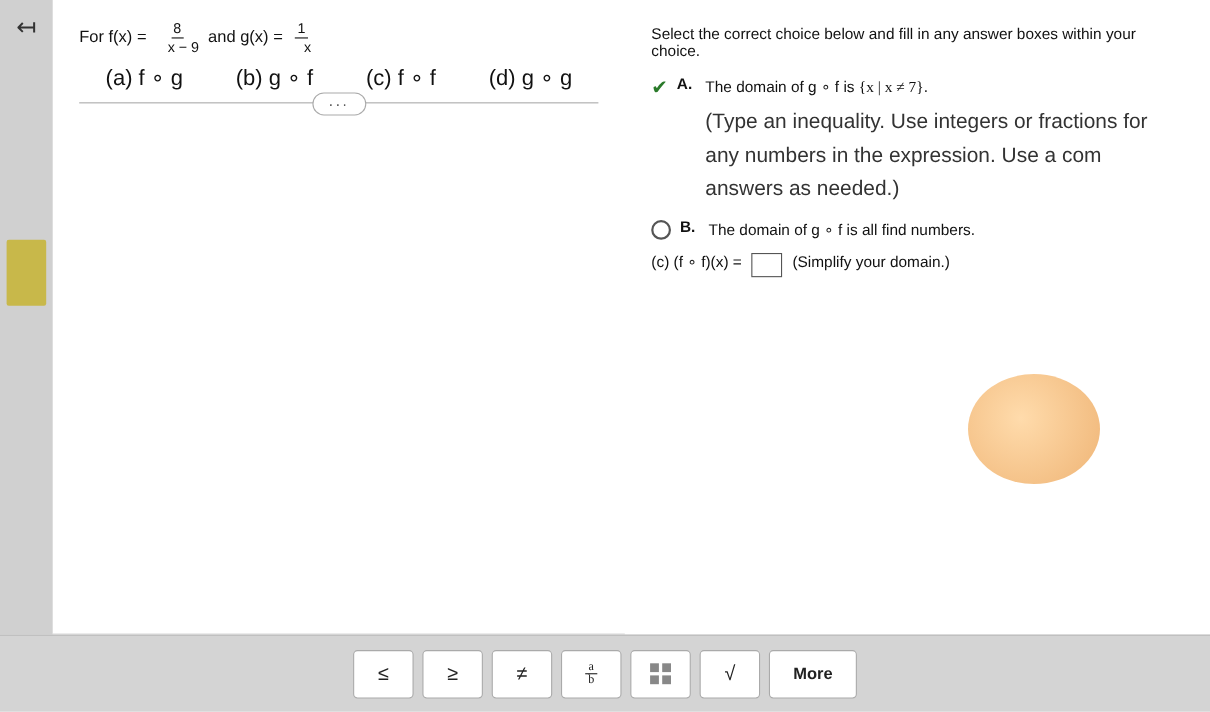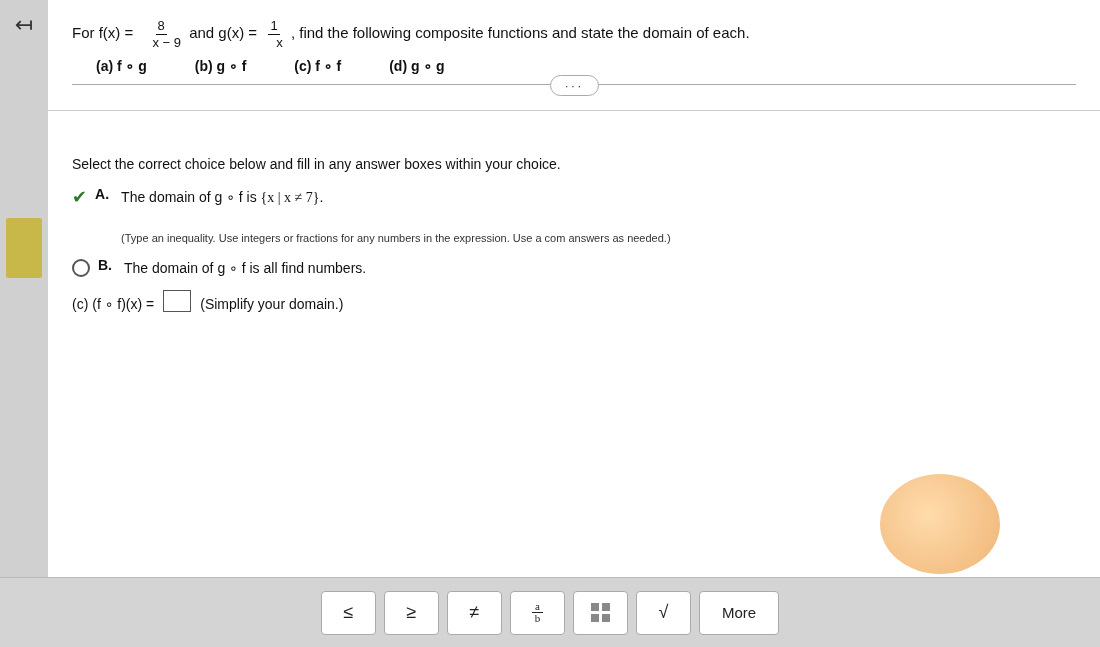--- a/index.html
+++ b/index.html
@@ -42,23 +42,21 @@
       height: 60px;
       background: #c8b84a;
       margin-top: 180px;
       border-radius: 2px;
     }
 
     .content-area {
       flex: 1;
       background: #fff;
       display: flex;
-      flex-direction: column;
       overflow: hidden;
-      gap: 23px;
     }
 
     .question-header {
       padding: 18px 24px 10px 24px;
       border-bottom: 1px solid #ccc;
       background: #fff;
     }
 
     .question-text {
       font-size: 15px;
@@ -84,23 +82,22 @@
       padding: 0 2px;
       line-height: 1.2;
       margin-left: 11px;
     }
 
     .sub-options {
       display: flex;
       gap: 48px;
       padding: 8px 24px 0 24px;
       font-family: Arial, sans-serif;
-      font-size: 14px;
+      font-size: 20px;
       color: #111;
-      font-weight: bold;
     }
 
     .sub-option {
       cursor: pointer;
     }
 
     .divider-line {
       border: none;
       border-top: 1px solid #aaa;
       margin: 10px 0 0 0;
@@ -228,21 +225,21 @@
       font-size: 18px;
       cursor: pointer;
       padding: 0 10px;
       color: #222;
       font-family: Arial, sans-serif;
     }
 
     .toolbar-btn.more-btn {
       min-width: 80px;
       font-size: 15px;
-      font-weight: 400;
+      font-weight: 700;
     }
   </style>
 </head>
 <body>
 
 <div class="main-container">
 
   <div class="left-sidebar">
     <div class="back-arrow">↤</div>
     <div class="yellow-bar"></div>
@@ -255,21 +252,20 @@
         <span>For f(x) = </span>
         <span class="fraction">
           <span class="numerator">8</span>
           <span class="denominator">x − 9</span>
         </span>
         <span>and g(x) = </span>
         <span class="fraction">
           <span class="numerator">1</span>
           <span class="denominator">x</span>
         </span>
-        <span>, find the following composite functions and state the domain of each.</span>
       </div>
 
       <div class="sub-options">
         <span class="sub-option">(a) f ∘ g</span>
         <span class="sub-option">(b) g ∘ f</span>
         <span class="sub-option">(c) f ∘ f</span>
         <span class="sub-option">(d) g ∘ g</span>
       </div>
 
       <hr class="divider-line">
@@ -283,31 +279,31 @@
 
       <div class="select-instruction" style="margin-top: 10px;">Select the correct choice below and fill in any answer boxes within your choice.</div>
 
       <div class="radio-option">
         <span class="checkmark-icon">✔</span>
         <span class="option-label">A.</span>
         <div>
           <div class="domain-text">
             The domain of g ∘ f is <span class="set-notation">{x | x ≠ 7}</span>.
           </div>
-          <div class="domain-text" style="font-size:11px; color:#333; margin-top:20px;">(Type an inequality. Use integers or fractions for any numbers in the expression. Use a com answers as needed.)</div>
+          <div class="domain-text" style="font-size:19px; color:#333; margin-top:4px;">(Type an inequality. Use integers or fractions for any numbers in the expression. Use a com answers as needed.)</div>
         </div>
       </div>
 
       <div class="radio-option" style="margin-top: 6px;">
         <div class="radio-circle"></div>
         <span class="option-label">B.</span>
         <div class="domain-text">The domain of g ∘ f is all find numbers.</div>
       </div>
 
-      <div style="margin-top: 4px; display: flex; align-items: flex-end; gap: 6px; flex-wrap: wrap;">
+      <div style="margin-top: 4px; display: flex; align-items: flex-start; gap: 6px; flex-wrap: wrap;">
         <span>(c) (f ∘ f)(x) =</span>
         <div class="inline-box"></div>
         <span>(Simplify your domain.)</span>
       </div>
 
       <div class="orange-circle"></div>
 
     </div>
   </div>
 </div>

